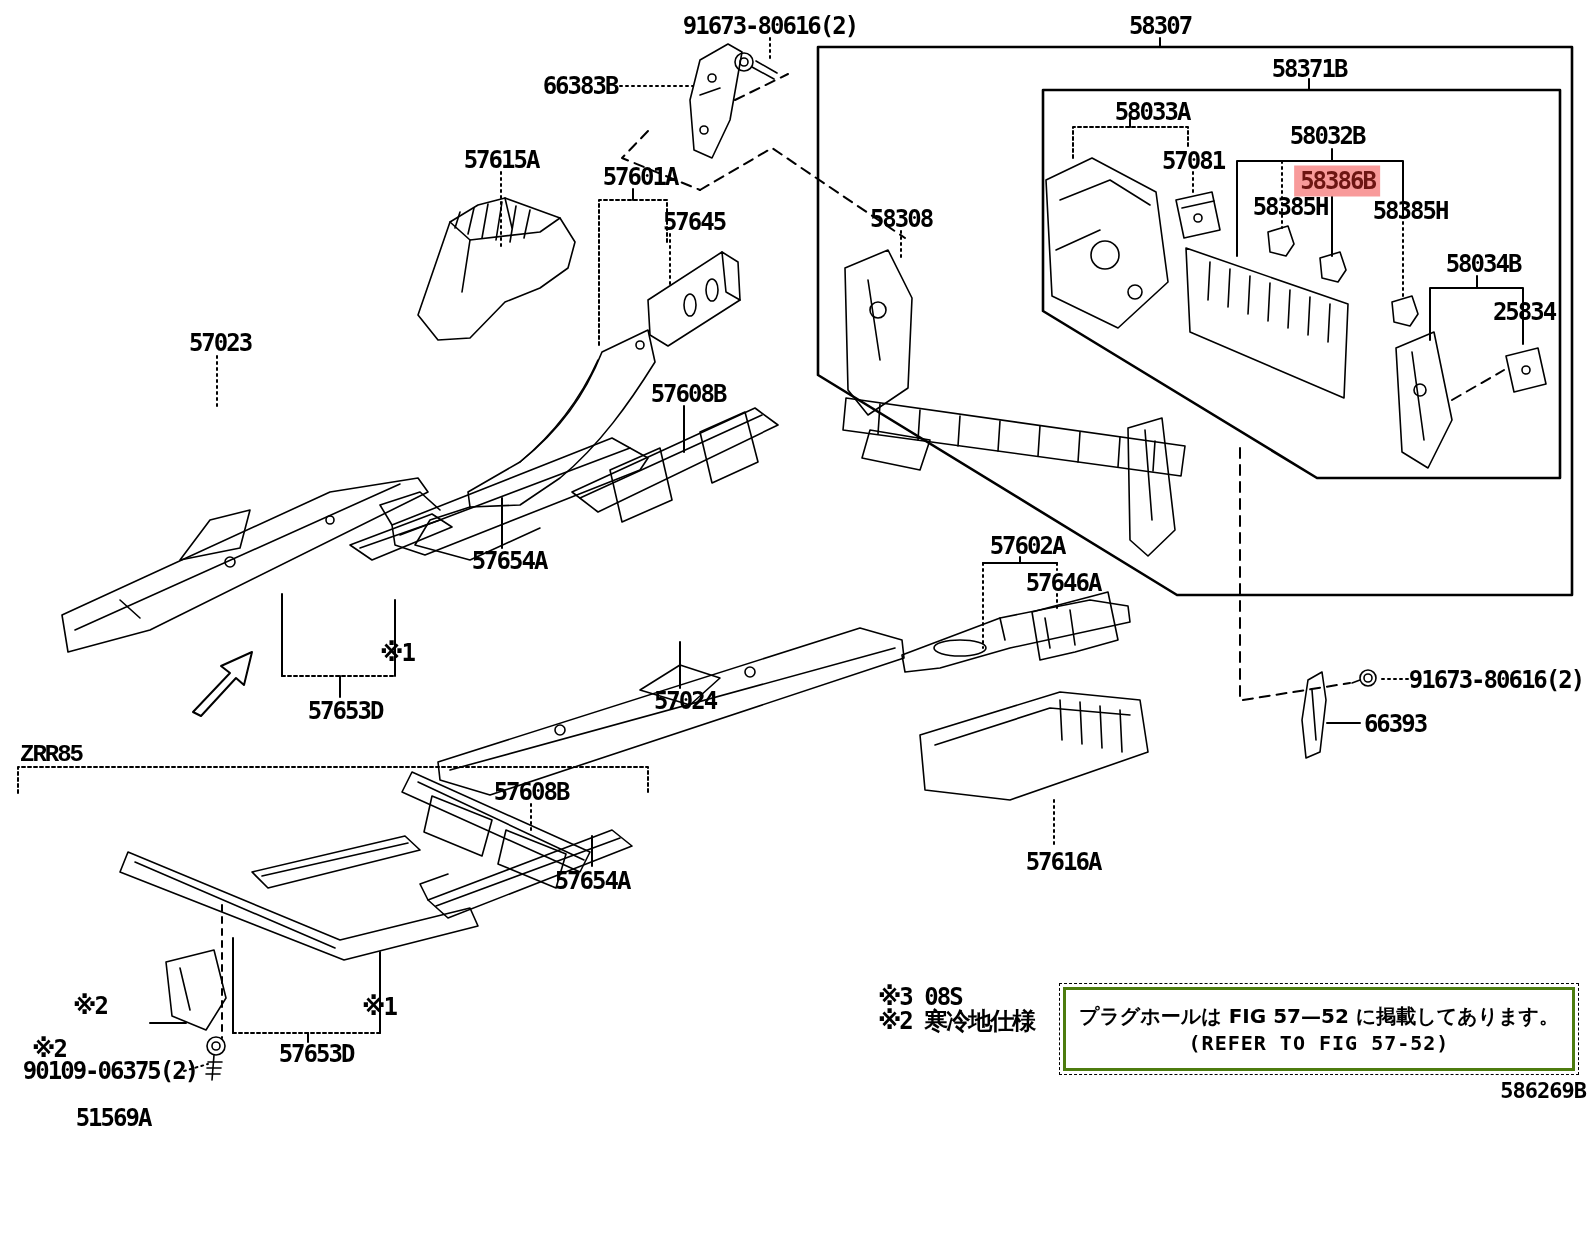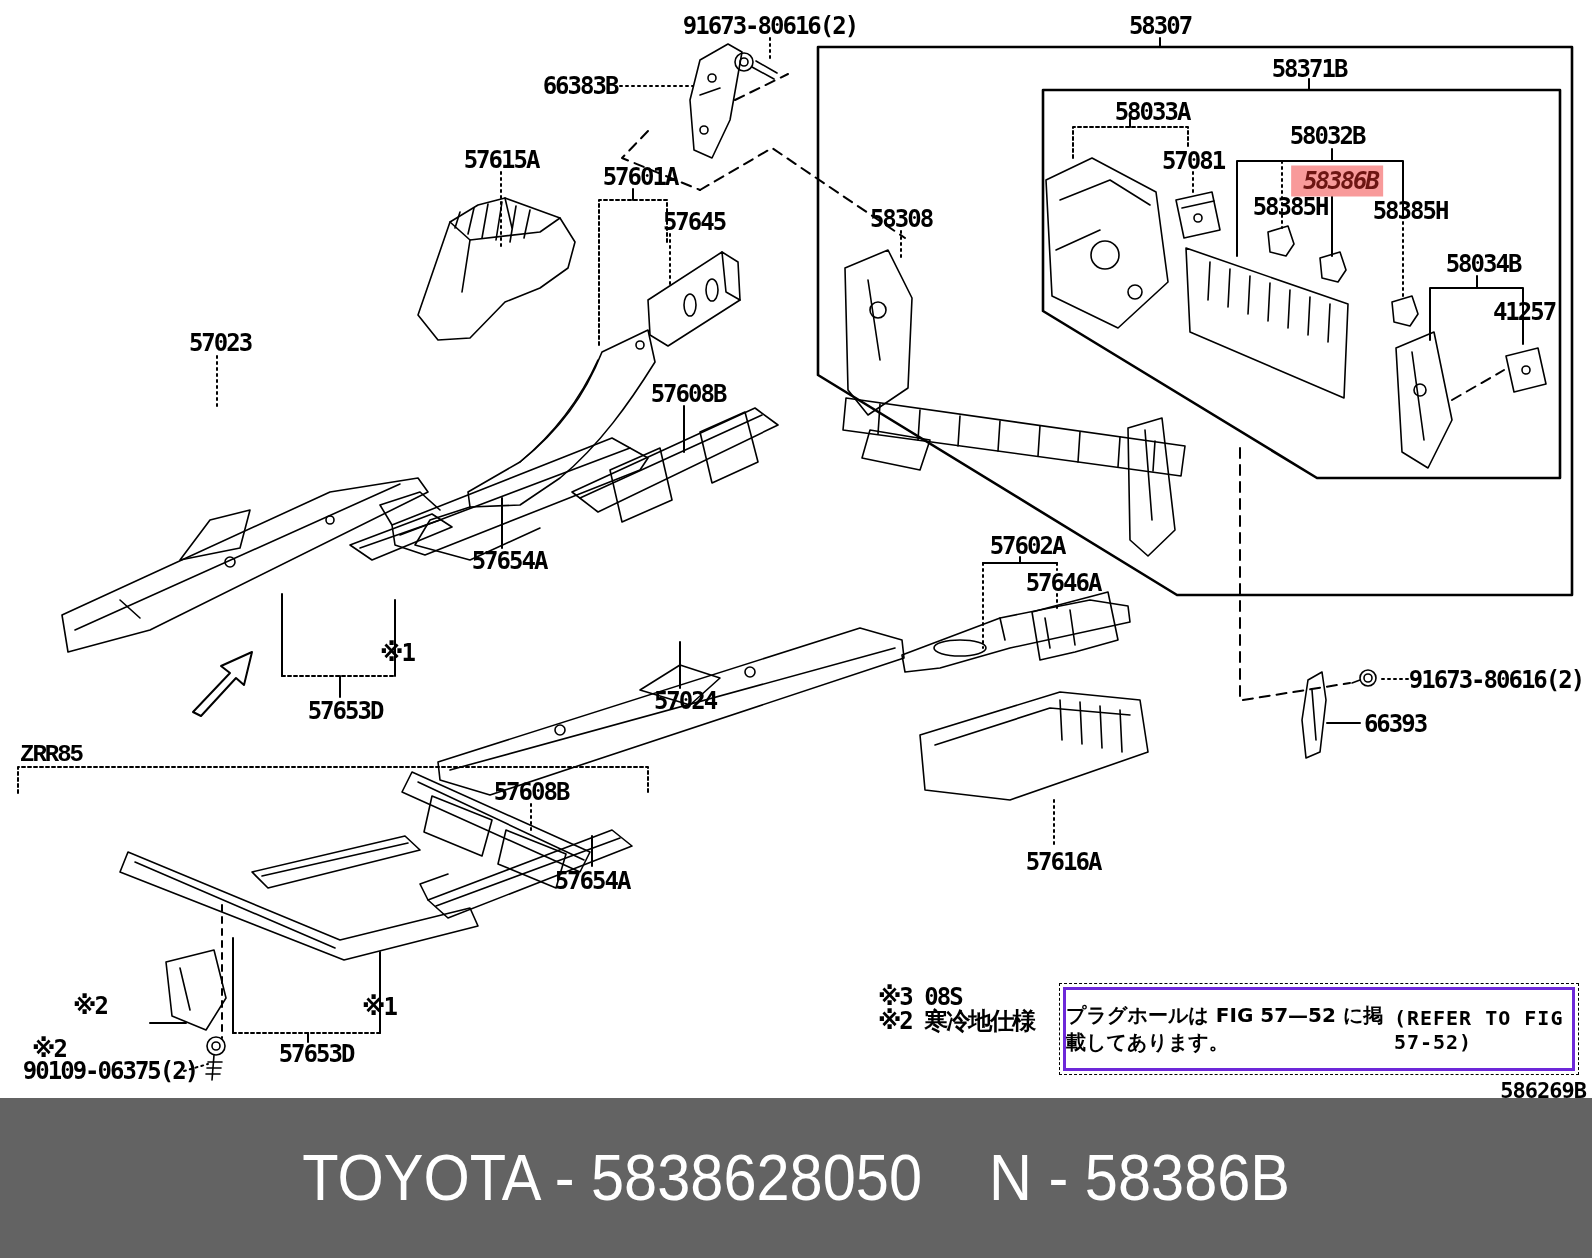--- a/index.html
+++ b/index.html
@@ -3,24 +3,24 @@
 <meta charset="utf-8">
 <style>
   html,body{margin:0;padding:0;background:#fff;}
   #page{position:relative;width:1592px;height:1258px;background:#fff;overflow:hidden;
         font-family:"DejaVu Sans Mono","DejaVu Sans",monospace;}
   #art{position:absolute;left:0;top:0;}
   .plabel{position:absolute;transform:translate(-50%,-50%);white-space:nowrap;
           font:bold 24px "DejaVu Sans Mono","DejaVu Sans",monospace;letter-spacing:-2px;
           color:#000;z-index:5;line-height:1;}
   .plabel.align-left{transform:translate(0,-50%);}
-  .plabel.highlight{padding:3px 5px 4px 12px;font-style:italic;}
+  .plabel.highlight{padding:3px 5px 4px 6px;}
   .note-box{position:absolute;left:1063px;top:987px;width:506px;height:78px;
-            border:3px solid #6d28d9;outline:1px dashed #000;outline-offset:3px;
-            display:flex;flex-direction:row;justify-content:center;align-items:center;
+            border:3px solid #4d7c0f;outline:1px dashed #000;outline-offset:3px;
+            display:flex;flex-direction:column;justify-content:center;align-items:center;
             background:#fff;z-index:4;}
   .note-line-jp{font:bold 20px "DejaVu Sans",sans-serif;letter-spacing:0px;}
   .note-line-en{font:bold 18px "DejaVu Sans",sans-serif;margin-top:2px;}
   .note-line-ref{font:bold 20px "DejaVu Sans Mono",monospace;letter-spacing:1px;margin-top:1px;}
   .doc-number{position:absolute;right:6px;top:1078px;font:bold 22px "DejaVu Sans Mono",monospace;
               letter-spacing:-1px;color:#000;z-index:4;}
   .footer-bar{position:absolute;left:0;top:1098px;width:1592px;height:160px;
               display:flex;align-items:center;justify-content:center;z-index:6;}
   .footer-inner{display:flex;gap:72px;transform:scaleX(.93);
                 font:400 64px "Liberation Sans","DejaVu Sans",sans-serif;color:#fff;
@@ -306,21 +306,21 @@
       <div class="plabel" style="left: 670px; top: 222px; margin-left: 24px;">57645</div>
       <div class="plabel" style="left: 1160px; top: 26px;">58307</div>
       <div class="plabel" style="left: 1309px; top: 69px;">58371B</div>
       <div class="plabel" style="left: 1152px; top: 112px;">58033A</div>
       <div class="plabel" style="left: 1193px; top: 161px;">57081</div>
       <div class="plabel" style="left: 1327px; top: 136px;">58032B</div>
       <div class="plabel highlight" style="left: 1337px; top: 181px; background: rgb(248, 154, 154); color: rgb(109, 21, 18);">58386B</div>
       <div class="plabel" style="left: 1290px; top: 207px;">58385H</div>
       <div class="plabel" style="left: 1410px; top: 211px;">58385H</div>
       <div class="plabel" style="left: 1483px; top: 264px;">58034B</div>
-      <div class="plabel" style="left: 1524px; top: 312px;">41257</div>
+      <div class="plabel" style="left: 1524px; top: 312px;">25834</div>
       <div class="plabel" style="left: 901px; top: 219px;">58308</div>
       <div class="plabel" style="left: 220px; top: 343px;">57023</div>
       <div class="plabel" style="left: 688px; top: 394px;">57608B</div>
       <div class="plabel" style="left: 509px; top: 561px;">57654A</div>
       <div class="plabel" style="left: 345px; top: 711px;">57653D</div>
       <div class="plabel" style="left: 685px; top: 701px;">57024</div>
       <div class="plabel" style="left: 1027px; top: 546px;">57602A</div>
       <div class="plabel" style="left: 1063px; top: 583px;">57646A</div>
       <div class="plabel" style="left: 1063px; top: 862px;">57616A</div>
       <div class="plabel" style="left: 1395px; top: 724px;">66393</div>
@@ -339,20 +339,14 @@
       <div class="plabel align-left" style="left: 878px; top: 1021px;">※2 寒冷地仕様</div>
     </div>
 
   <div class="note-box">
     <div class="note-line-jp">プラグホールは FIG 57—52 に掲載してあります。</div>
     <div class="note-line-ref">(REFER TO FIG 57-52)</div>
   </div>
 
   <div class="doc-number">586269B</div>
 
-  <div class="footer-bar" style="background: rgb(99, 99, 99);">
-    <div class="footer-inner">
-      <span>TOYOTA - 5838628050</span>
-      <span>N - 58386B</span>
-    </div>
-  </div>
 
 </div>
 
 </body></html>

